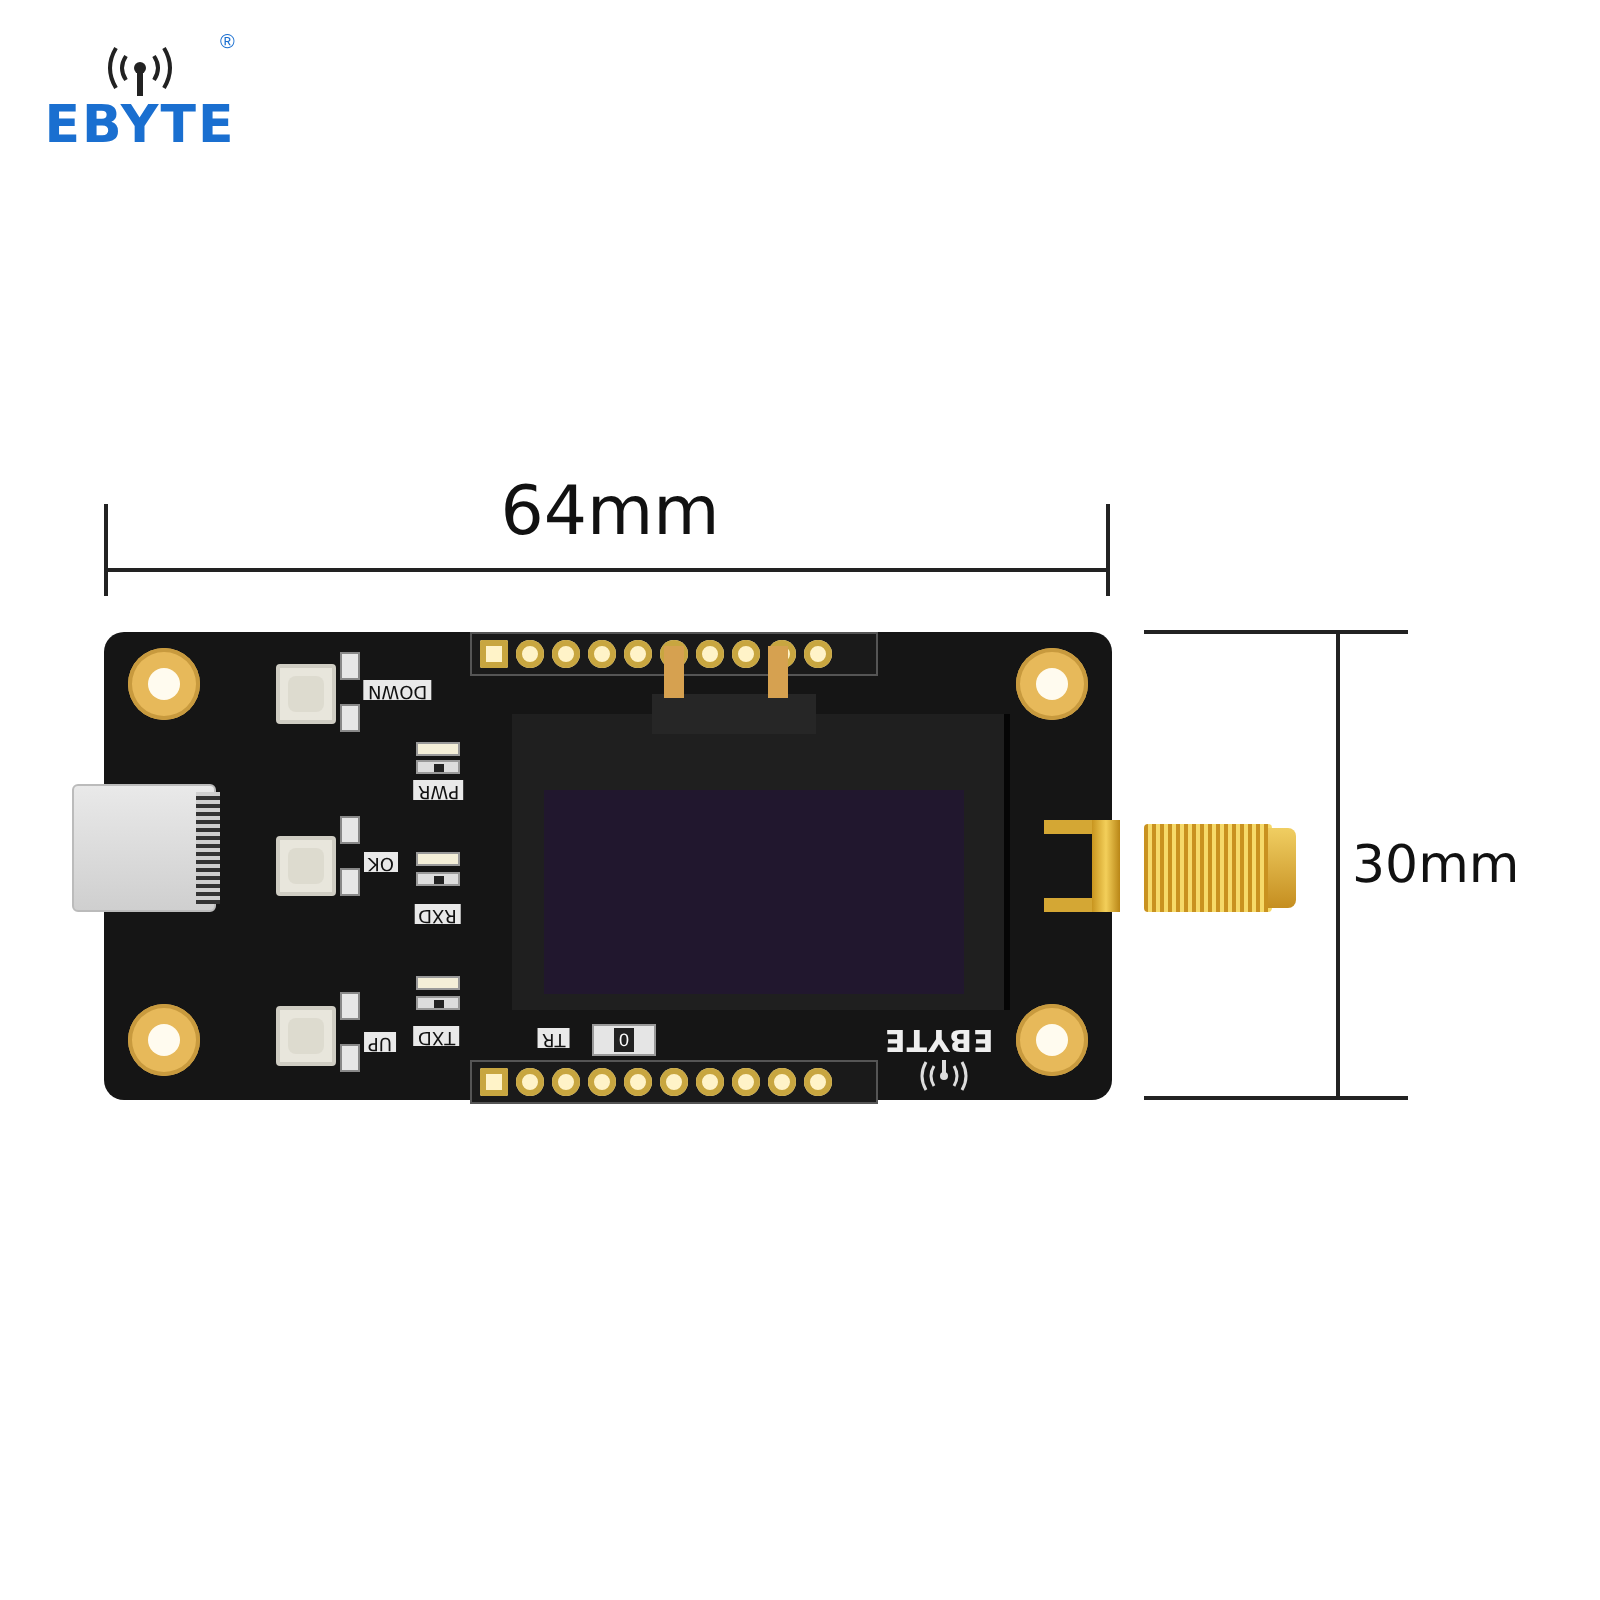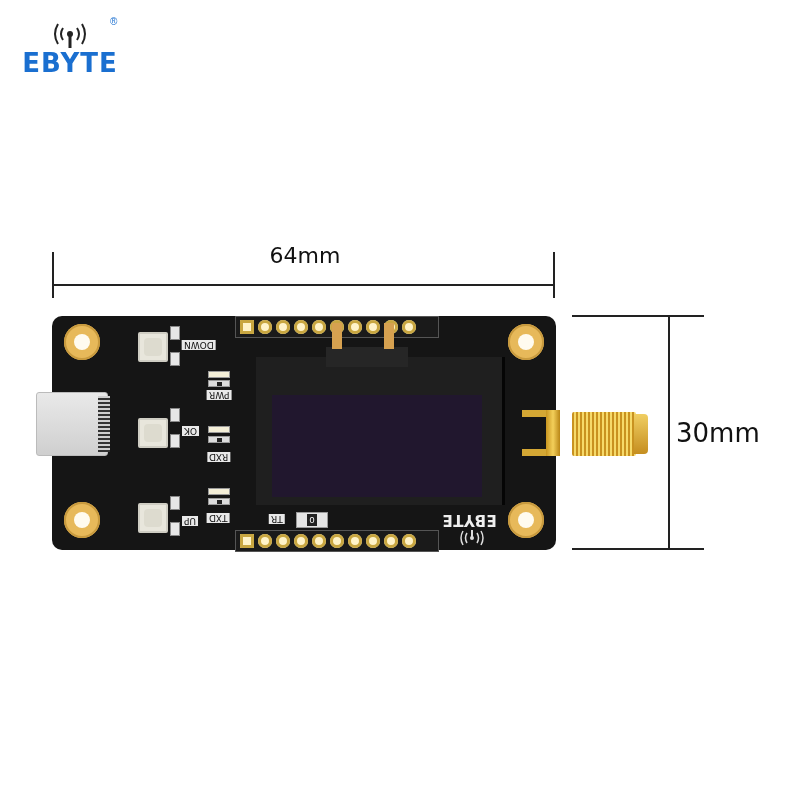--- a/index.html
+++ b/index.html
@@ -7,21 +7,21 @@
   .abs { position:absolute; }
 
   
   .logo { left:14px; top:12px; width:112px; height:64px; }
   .logo-text { position:absolute; left:0; top:38px; width:112px; text-align:center; font-family:"DejaVu Sans", sans-serif; font-weight:bold; font-size:26px; letter-spacing:1px; color:#1a6fd0; line-height:26px; }
   .logo-waves { position:absolute; left:36px; top:8px; width:40px; height:30px; }
   .logo-reg { position:absolute; left:96px; top:4px; font-size:10px; color:#1a6fd0; }
 
   
   .dim-text { font-family:"DejaVu Sans", sans-serif; color:#111; }
-  .dim-w-label { left:200px; top:236px; width:210px; text-align:center; font-size:22px; line-height:40px; }
+  .dim-w-label { left:200px; top:236px; width:210px; text-align:center; font-size:34px; line-height:40px; }
   .dim-h-label { left:676px; top:418px; font-size:26px; line-height:30px; }
   .line { background:#222; }
 
   
   .board { left:52px; top:316px; width:504px; height:234px; background:#151515; border-radius:10px; }
   .hole { width:36px; height:36px; border-radius:50%; background:#e7b95a; box-shadow: inset 0 0 0 2px #c89a3e; }
   .hole::after { content:""; position:absolute; left:10px; top:10px; width:16px; height:16px; border-radius:50%; background:#fffbef; }
 
   .header-strip { height:22px; border:1px solid #555; background:#1a1a1a; display:flex; align-items:center; padding-left:4px; gap:4px; box-sizing:border-box; }
   .pin { width:14px; height:14px; border-radius:50%; background:#fff3c8; box-shadow: inset 0 0 0 3px #c8a640; }

